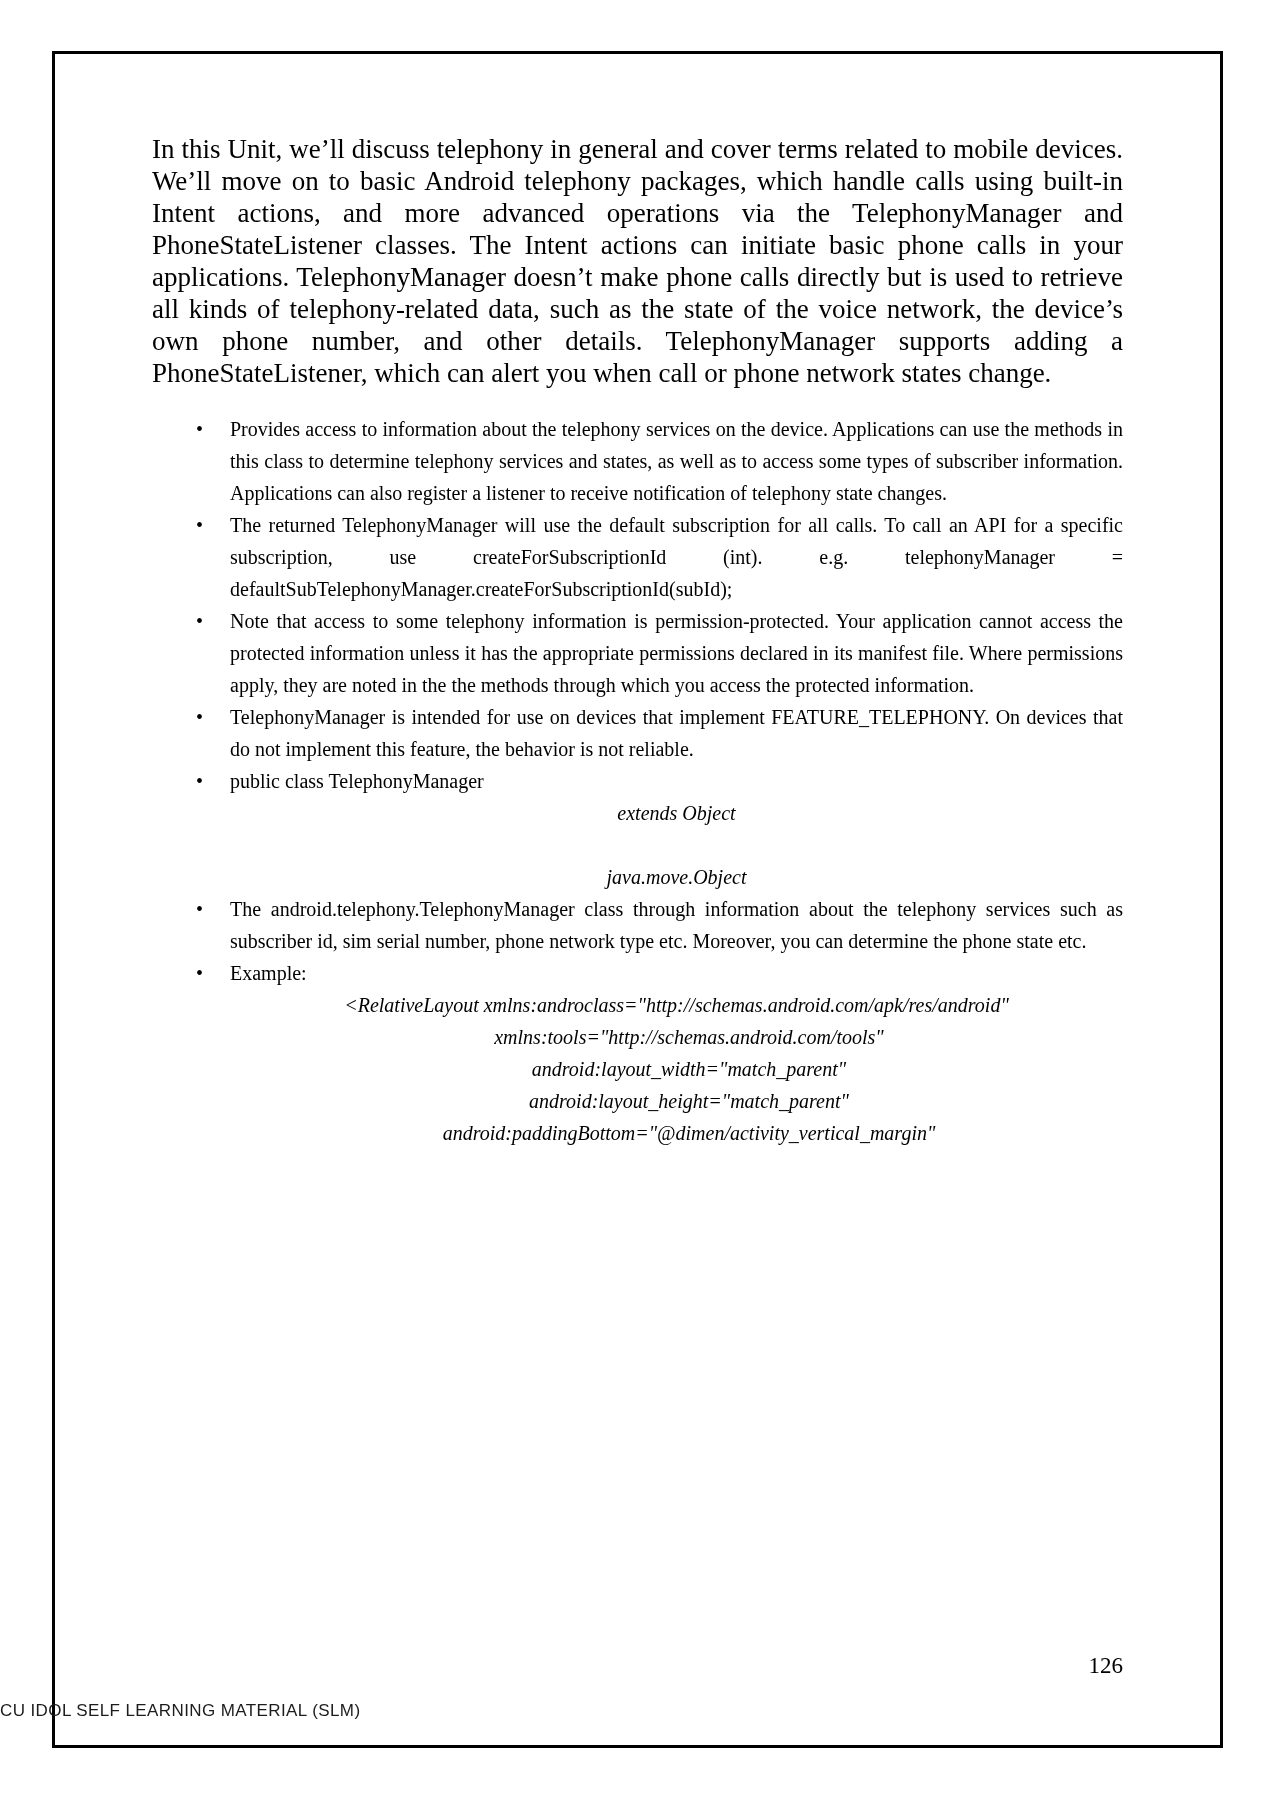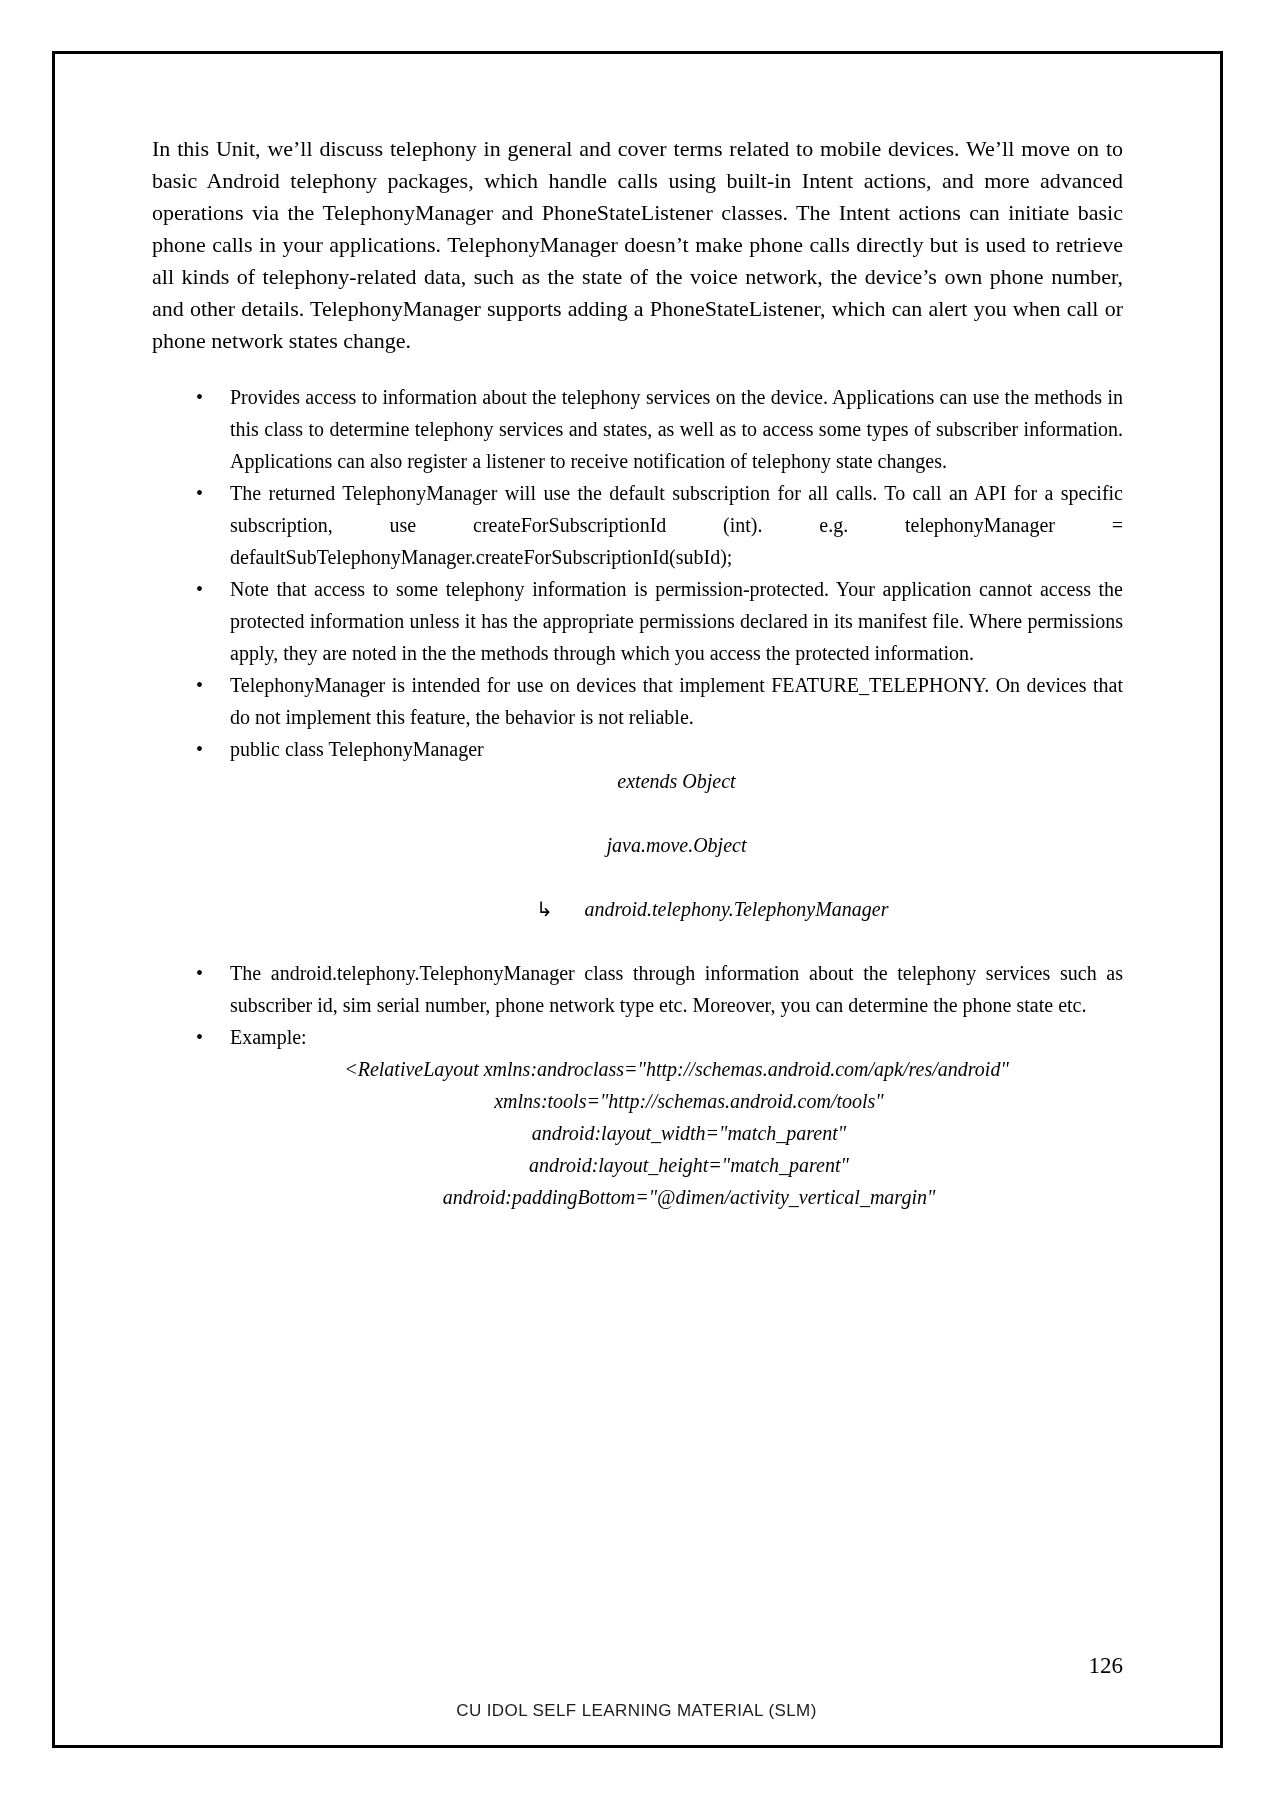--- a/index.html
+++ b/index.html
@@ -18,21 +18,21 @@
     border: 3px solid #000000;
     box-sizing: content-box;
   }
   .content {
     position: absolute;
     left: 152px; top: 0;
     width: 971px;
   }
   .intro {
     margin: 133px 0 12px 0;
-    font-size: 22px;
+    font-size: 27px;
     line-height: 32px;
     text-align: justify;
   }
   .heading-block {
     margin-top: 80px;
     border-top: 3px solid #000000;
     border-bottom: 3px solid #000000;
     padding: 8px 0;
   }
   .heading-block h2 {
@@ -83,21 +83,21 @@
     width: 971px;
     text-align: right;
     font-size: 23px;
     line-height: 32px;
   }
   .footer {
     position: absolute;
     top: 1701px;
     left: 0;
     width: 1273px;
-    text-align: center;
+    text-align: left;
     font-family: "Liberation Sans", sans-serif;
     font-size: 17px;
     letter-spacing: 0.4px;
     color: #1c1c1c;
   }
 </style>
 </head>
 <body>
 
 <div class="page-frame"></div>
@@ -128,23 +128,20 @@
       <span class="marker"></span>
       <p class="btext">TelephonyManager is intended for use on devices that implement FEATURE_TELEPHONY. On devices that do not implement this feature, the behavior is not reliable.</p>
     </li>
 
     <li>
       <span class="marker"></span>
       <p class="btext">public class TelephonyManager</p>
       <div class="plain-line">extends Object</div>
       <div class="blank-line"></div>
       <div class="plain-line">java.move.Object</div>
-      <div class="plain-line">
-        <span class="arrow-glyph">↳</span><span>android.telephony.TelephonyManager</span>
-      </div>
     </li>
 
     <li>
       <span class="marker"></span>
       <p class="btext">The android.telephony.TelephonyManager class through information about the telephony services such as subscriber id, sim serial number, phone network type etc. Moreover, you can determine the phone state etc.</p>
     </li>
 
     <li>
       <span class="marker"></span>
       <p class="btext">Example:</p>

